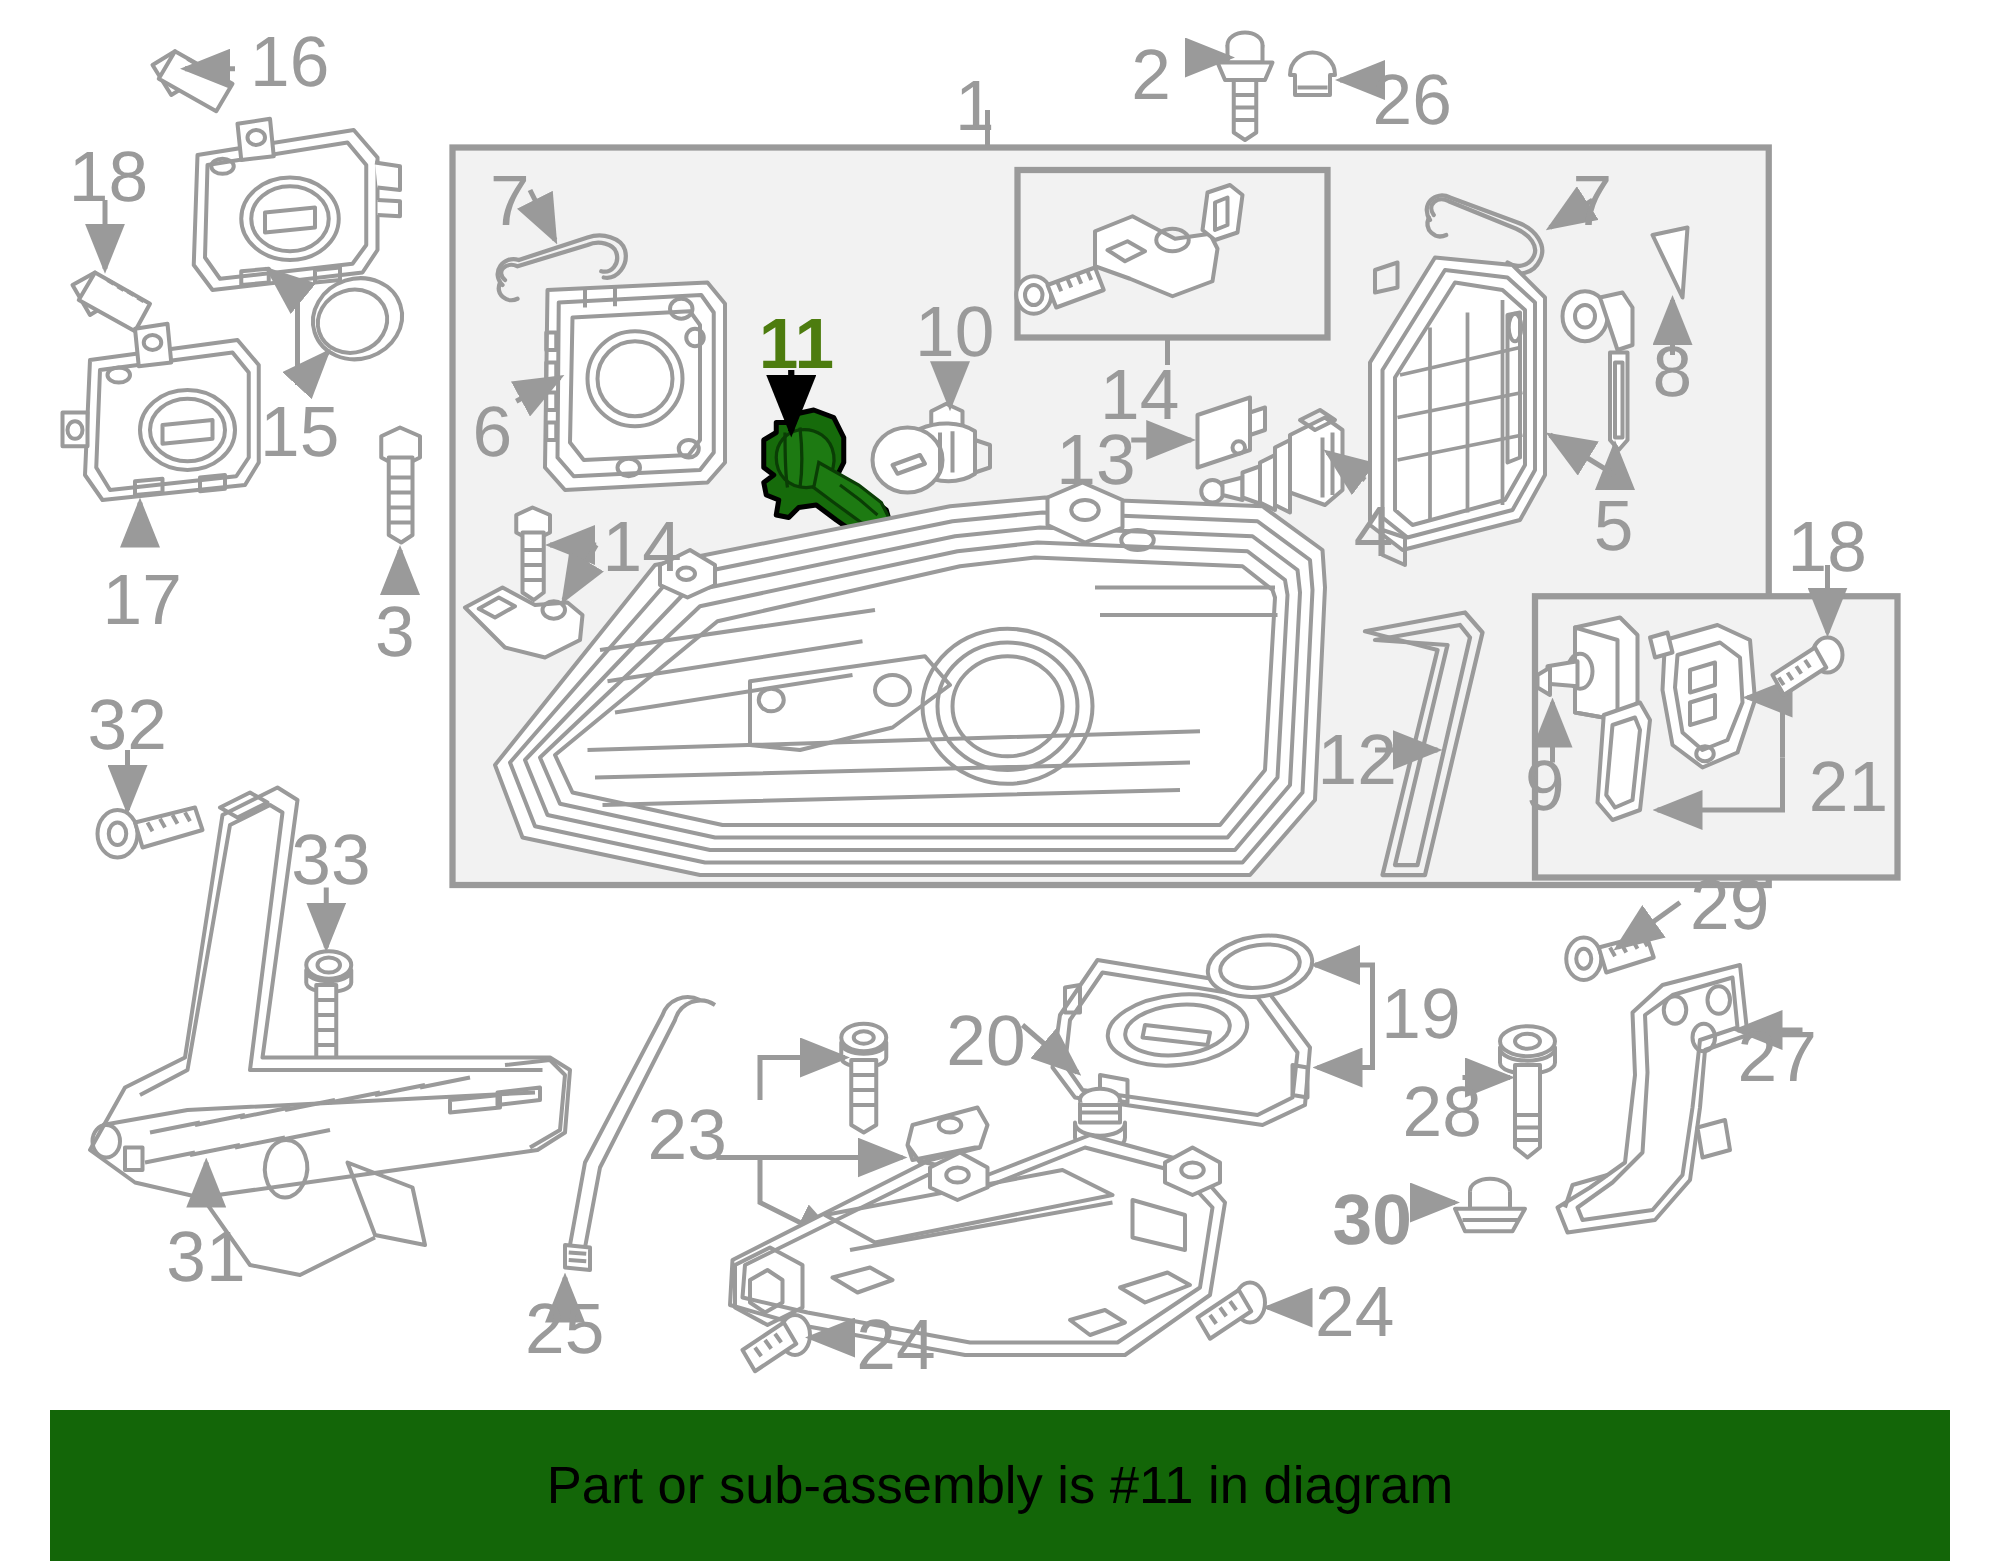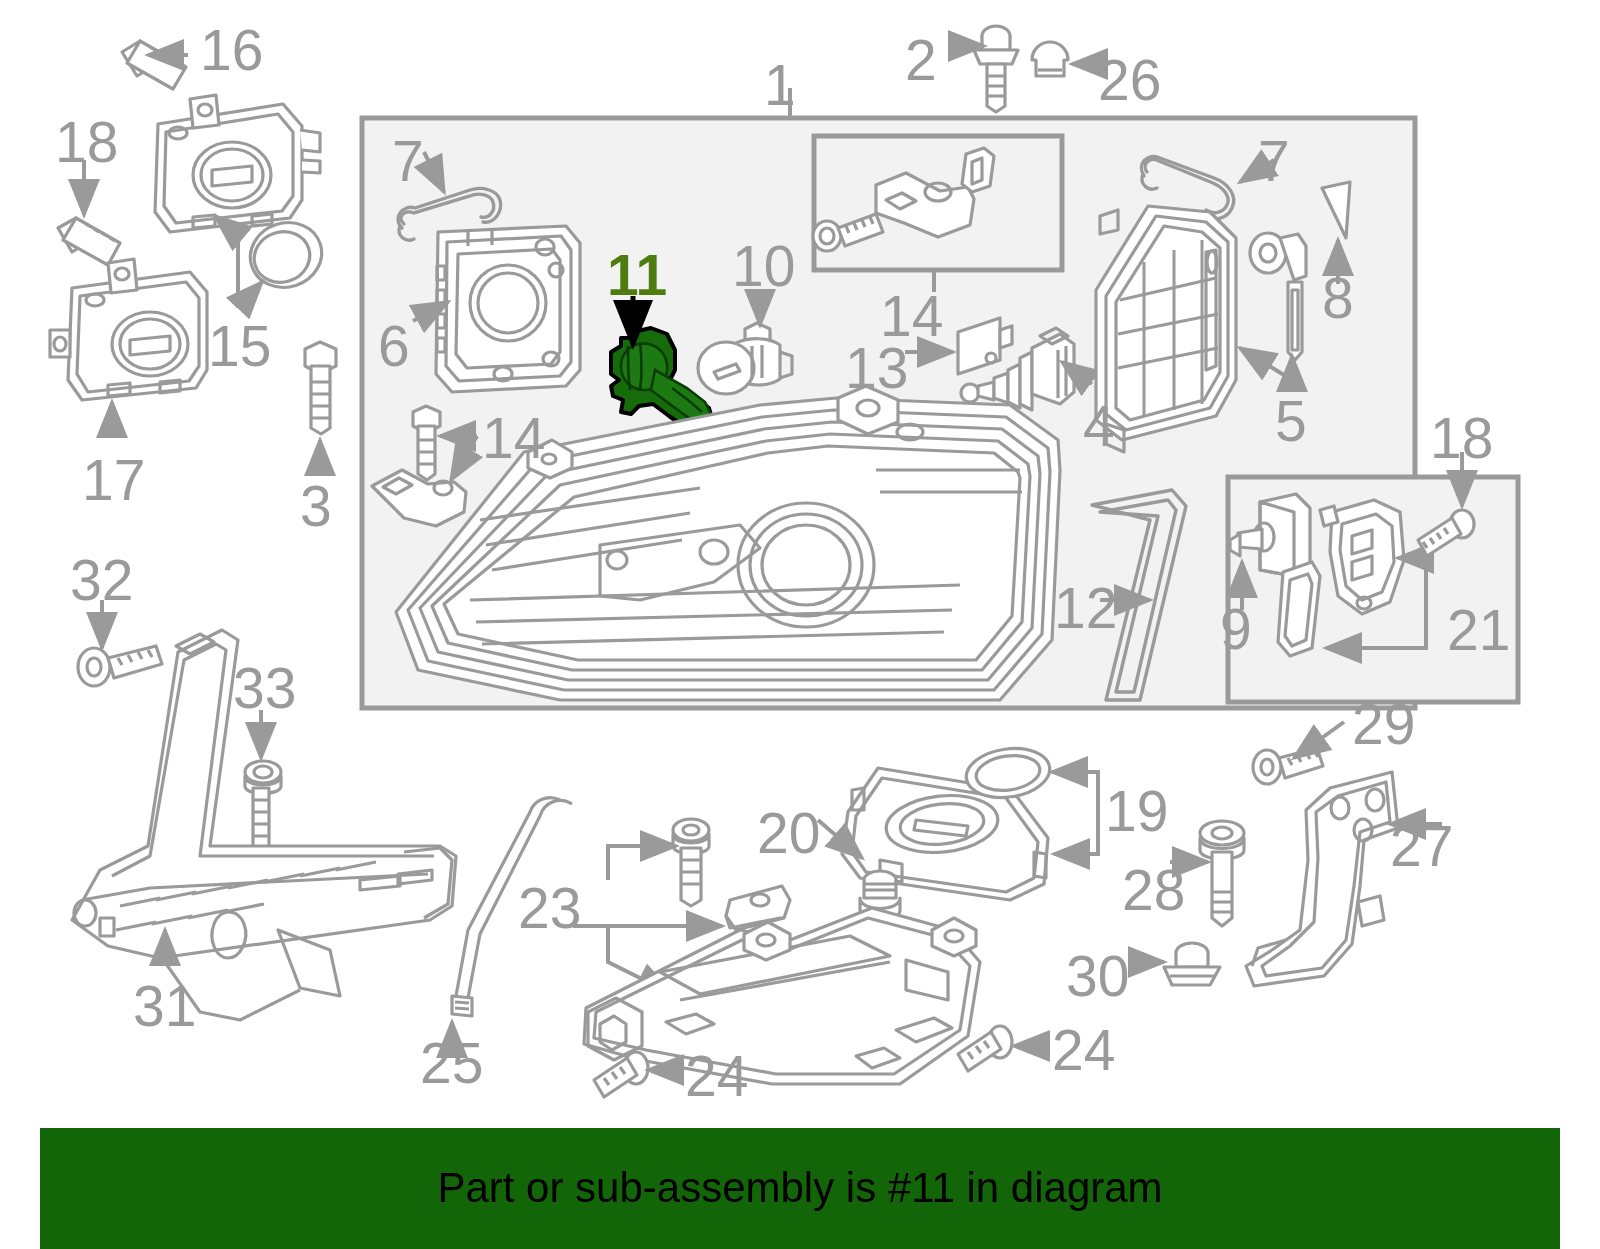--- a/index.html
+++ b/index.html
@@ -528,21 +528,21 @@
     <span class="lbl" style="left:1447px;top:602px;">21</span>
     <span class="lbl" style="left:70px;top:552px;">32</span>
     <span class="lbl" style="left:233px;top:660px;">33</span>
     <span class="lbl" style="left:1352px;top:696px;">29</span>
     <span class="lbl" style="left:1105px;top:783px;">19</span>
     <span class="lbl" style="left:757px;top:805px;">20</span>
     <span class="lbl" style="left:518px;top:880px;">23</span>
     <span class="lbl" style="left:1390px;top:818px;">27</span>
     <span class="lbl" style="left:1122px;top:862px;">28</span>
     <span class="lbl" style="left:133px;top:978px;">31</span>
-    <span class="lbl" style="left:1066px;top:948px;">30</span>
+    <span class="lbl" style="left:1066px;top:948px;font-weight:bold;">30</span>
     <span class="lbl" style="left:420px;top:1035px;">25</span>
     <span class="lbl" style="left:685px;top:1048px;">24</span>
     <span class="lbl" style="left:1052px;top:1022px;">24</span>
   </div>
 
   <div id="banner">
     <div class="bline">Part or sub-assembly is #11 in diagram</div>
   </div>
 
 </div>

